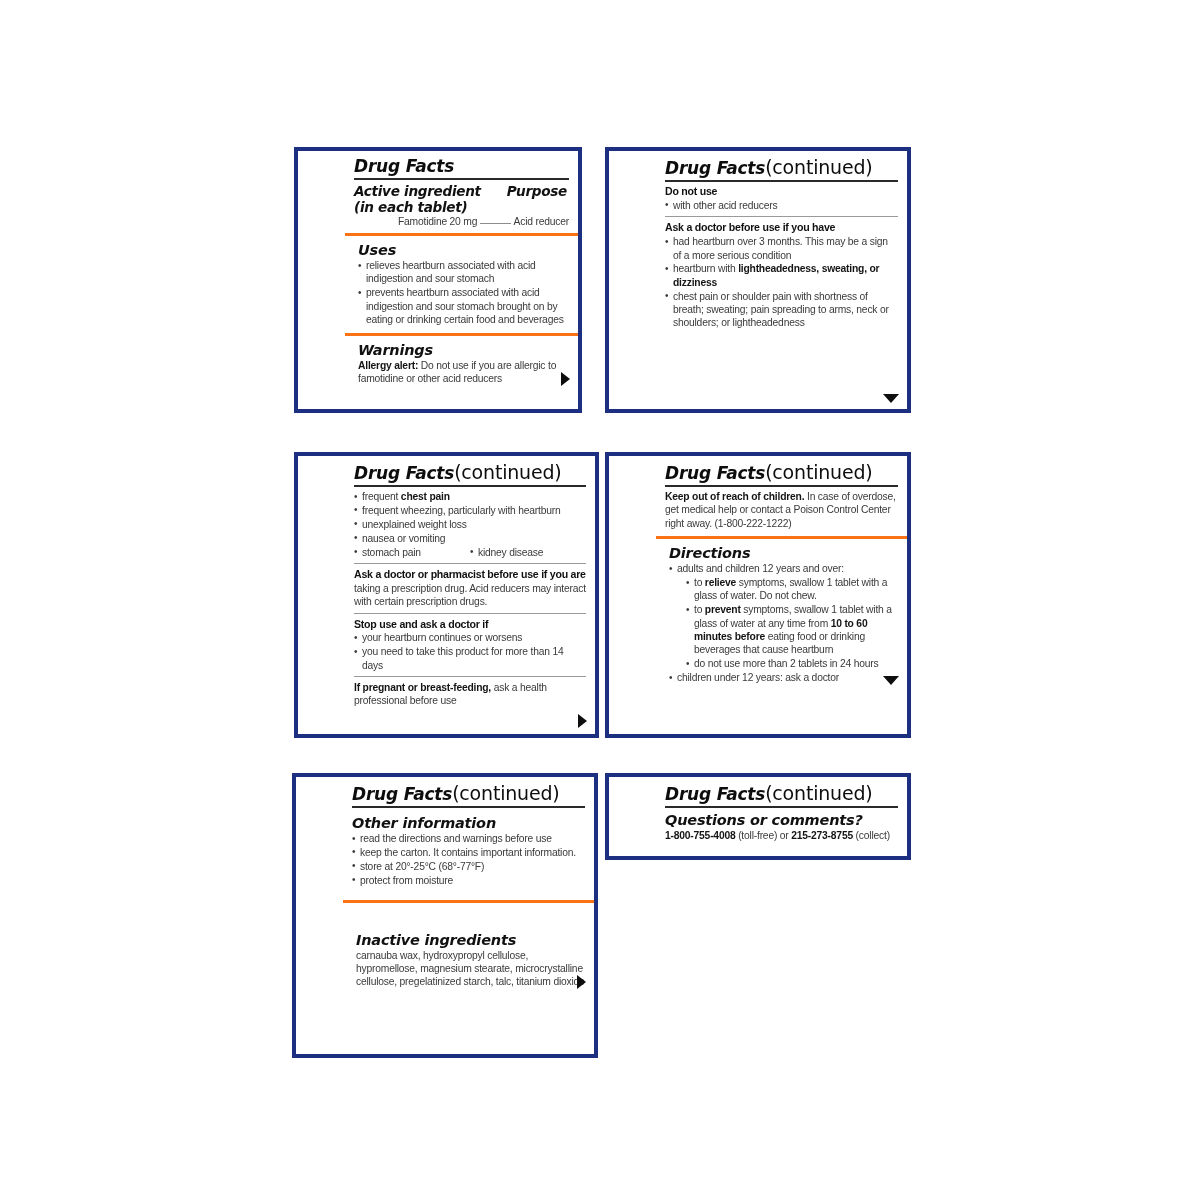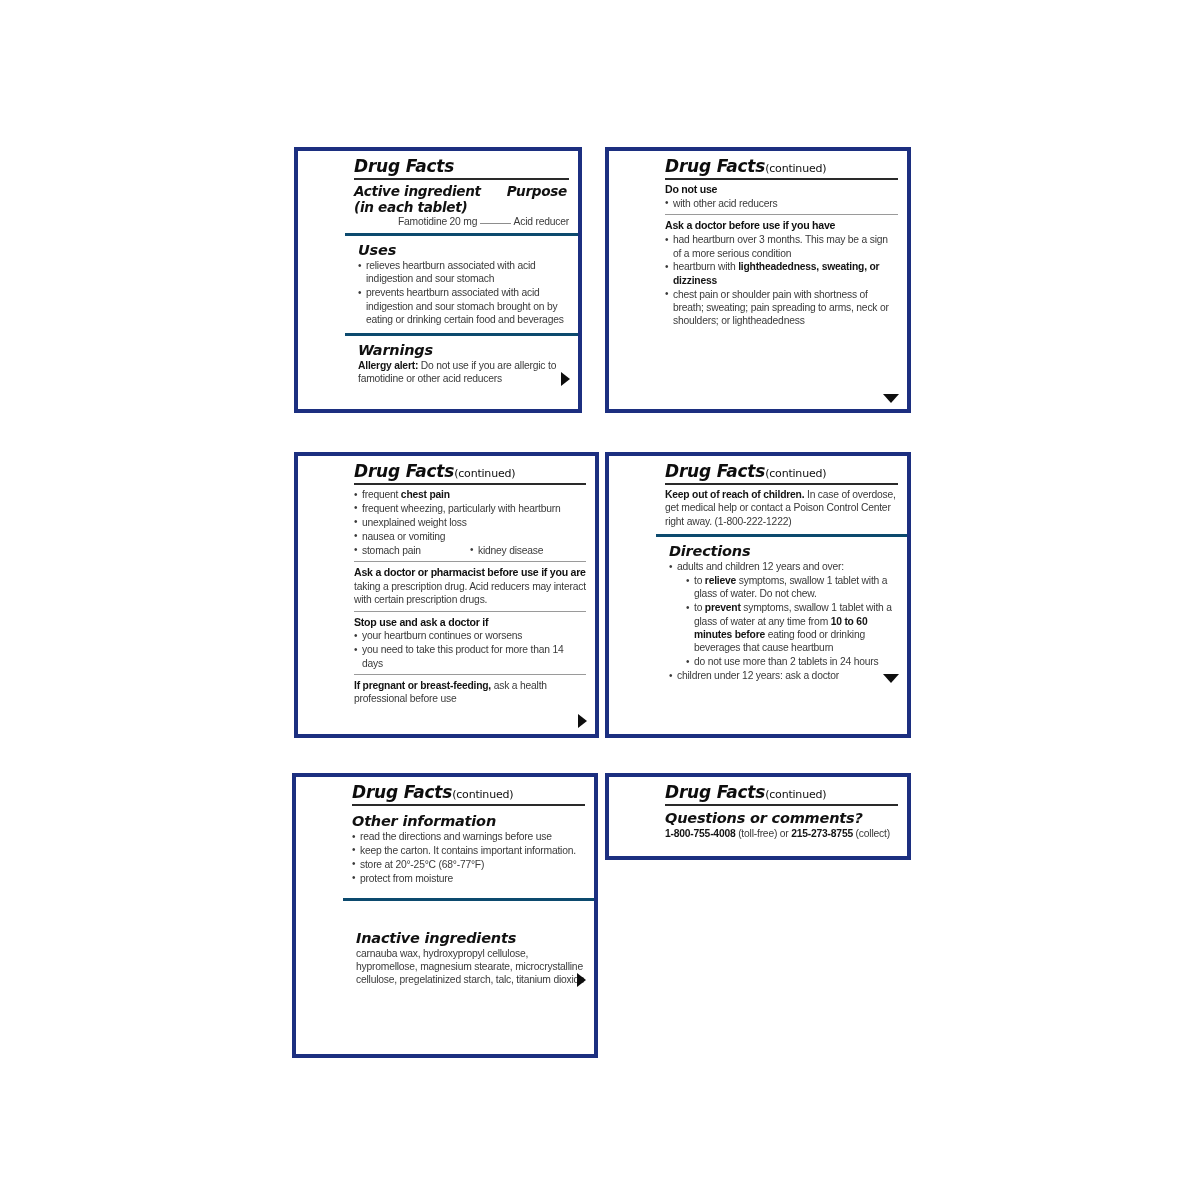--- a/index.html
+++ b/index.html
@@ -32,36 +32,36 @@
     position: relative;
     overflow: hidden;
   }
 
   
   .block {
     padding: 5px 9px 6px 9px;
     position: relative;
     margin-left: 47px;
   }
-  .block + .block { border-top: 3px solid #0c4a6e; padding-left: 13px; }
+  .block + .block { border-top: 3px solid #f97316; padding-left: 13px; }
 
   
   .df-title {
     font-family: "DejaVu Sans", sans-serif;
     font-weight: bold;
     font-style: italic;
     font-size: 17px;
     color: #0d0d0d;
     letter-spacing: -0.2px;
     white-space: nowrap;
   }
   .df-title .cont {
     font-weight: normal;
     font-style: normal;
-    font-size: 11px;
+    font-size: 19px;
     letter-spacing: -0.2px;
   }
   .title-rule {
     border-bottom: 2.5px solid #2a2a2a;
     margin: 2px 0 3px 0;
   }
 
   
   .sec-head {
     font-family: "DejaVu Sans", sans-serif;

